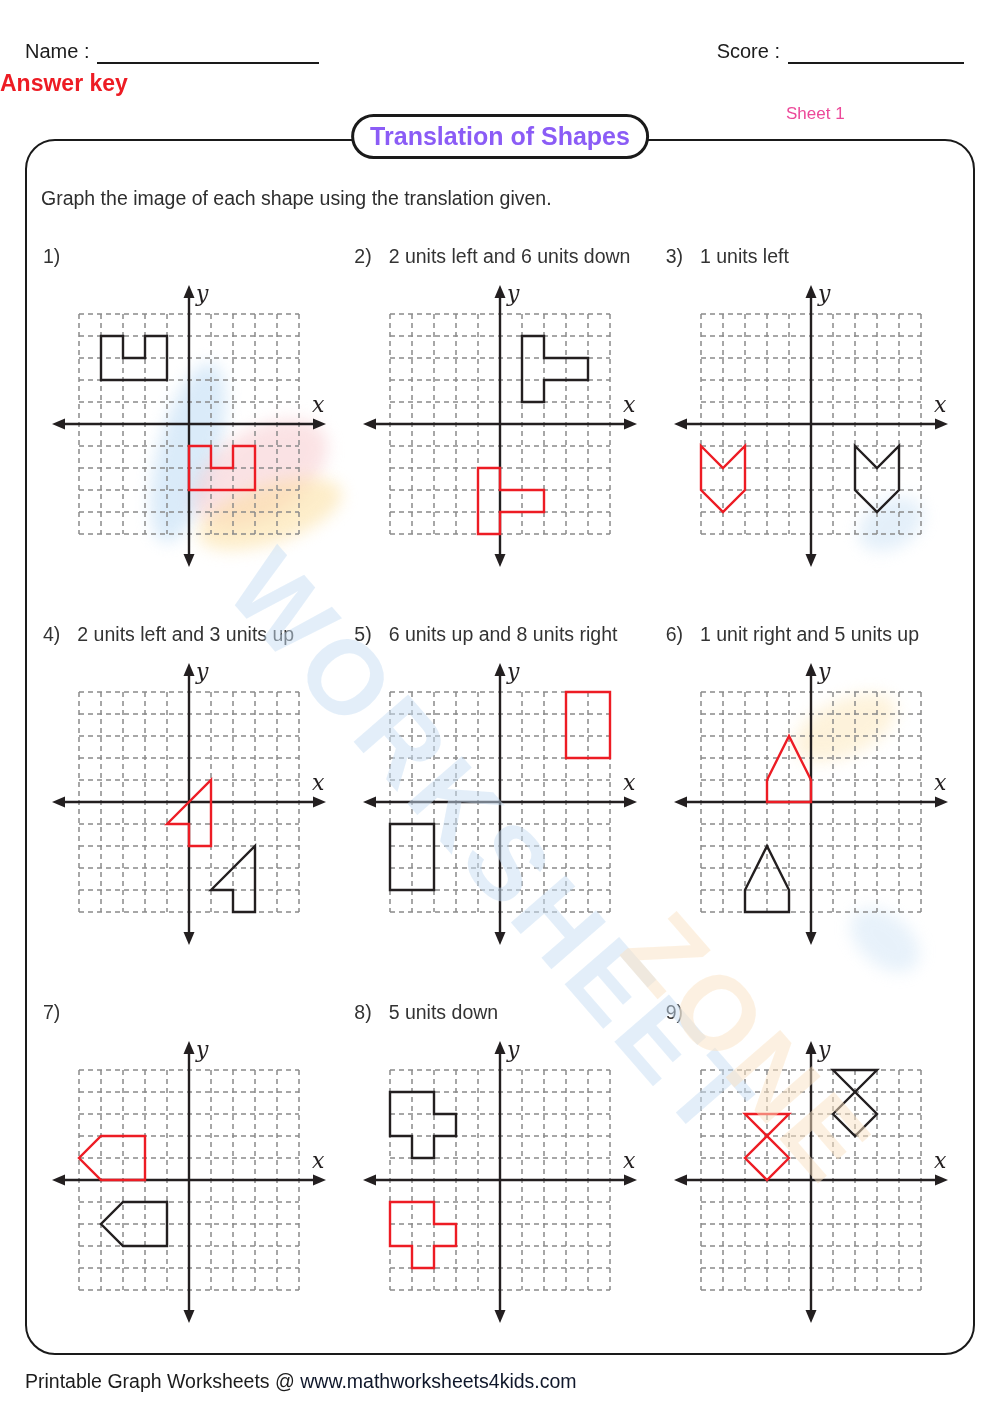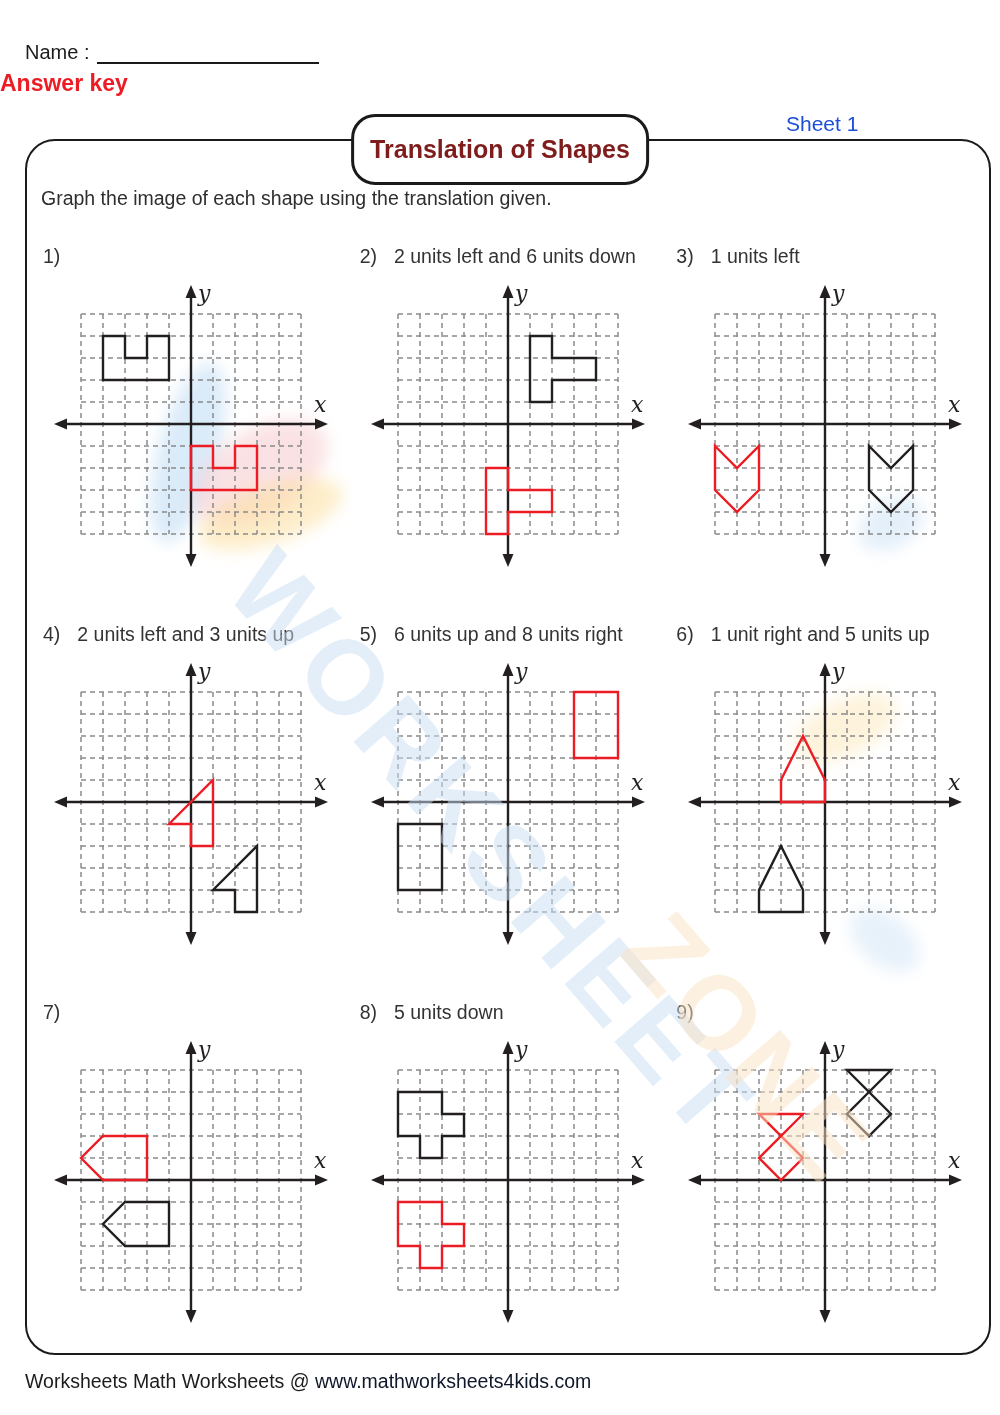--- a/index.html
+++ b/index.html
@@ -3,34 +3,34 @@
 <meta charset="utf-8">
 <style>
   html,body{margin:0;padding:0;}
   body{
     width:1000px;height:1415px;position:relative;background:#ffffff;
     font-family:"Liberation Sans",sans-serif;color:#222;overflow:hidden;
   }
   .sheet{position:absolute;inset:0;}
   
   .hdr{position:absolute;top:40px;left:25px;right:36px;display:flex;justify-content:space-between;z-index:4;}
-  .hdr-item{font-size:20px;color:#1c1c1c;display:flex;align-items:center;}
+  .hdr-item{font-size:20px;color:#1c1c1c;display:flex;align-items:flex-start;}
   .hdr-item .lbl{padding-right:8px;}
   .fill-line{display:inline-block;border-bottom:2px solid #1a1a1a;height:22px;}
   .name-line{width:222px;}
   .score-line{width:176px;}
   .answer-key{position:absolute;top:70px;left:0;width:100%;text-align:left;
     color:#ed1c24;font-weight:bold;font-size:23px;z-index:4;}
   .title-pill{position:absolute;top:114px;left:50%;transform:translateX(-50%);
     background:#fff;border:3px solid #1a1a1a;border-radius:24px;
-    padding:18px 16px;font-size:25px;font-weight:bold;color:#7f1d1d;z-index:3;white-space:nowrap;}
-  .sheet-label{position:absolute;top:112px;left:786px;font-size:21px;color:#1d4ed8;z-index:4;}
+    padding:5px 16px;font-size:25px;font-weight:bold;color:#8b5cf6;z-index:3;white-space:nowrap;}
+  .sheet-label{position:absolute;top:104px;left:786px;font-size:17px;color:#ec4899;z-index:4;}
   
   .main-box{position:absolute;left:25px;top:139px;width:946px;height:1212px;
-    border:2.5px solid #1a1a1a;border-radius:30px;z-index:1;padding-left:16px;}
+    border:2.5px solid #1a1a1a;border-radius:30px;z-index:1;}
   .instruction{position:absolute;left:14px;top:46px;font-size:19.5px;color:#2e2e2e;}
   .problems{position:absolute;left:6px;top:104px;right:6px;
     display:grid;grid-template-columns:1fr 1fr 1fr;row-gap:44px;}
   .problem{display:flex;flex-direction:column;align-items:center;}
   .plabel{align-self:flex-start;display:flex;gap:17px;font-size:19.5px;color:#333;
     margin-left:10px;height:34px;white-space:nowrap;}
   svg.graph{display:block;}
   .axis-label{font-family:"DejaVu Serif",serif;font-style:italic;font-size:22px;fill:#231f20;}
   
   .footer{position:absolute;left:25px;top:1370px;font-size:19.5px;color:#1c1c1c;z-index:4;}
@@ -58,20 +58,24 @@
   <div class="blob blob-y1"></div>
   <div class="blob blob-b2"></div>
   <div class="blob blob-y2"></div>
   <div class="blob blob-b3"></div>
 
   <div class="hdr">
     <div class="hdr-item">
       <span class="lbl">Name :</span>
       <span class="fill-line name-line"></span>
     </div>
+    <div class="hdr-item">
+      <span class="lbl">Score :</span>
+      <span class="fill-line score-line"></span>
+    </div>
   </div>
 
   <div class="answer-key" style="color: rgb(237, 28, 36);">Answer key</div>
 
   <div class="title-pill">Translation of Shapes</div>
   <div class="sheet-label">Sheet 1</div>
 
   <div class="main-box">
     <div class="instruction">Graph the image of each shape using the translation given.</div>
 
@@ -443,16 +447,16 @@
           </svg>
       </div>
 
     </div>
   </div>
 
   <div class="wm wm1">WORKSHEET</div>
   <div class="wm wm2">ZONE</div>
 
   <div class="footer">
-    <span>Worksheets Math Worksheets @ </span><a href="#" style="color: #0f172a;">www.mathworksheets4kids.com</a>
+    <span>Printable Graph Worksheets @ </span><a href="#" style="color: #0f172a;">www.mathworksheets4kids.com</a>
   </div>
 
 </div>
 
 </body></html>

